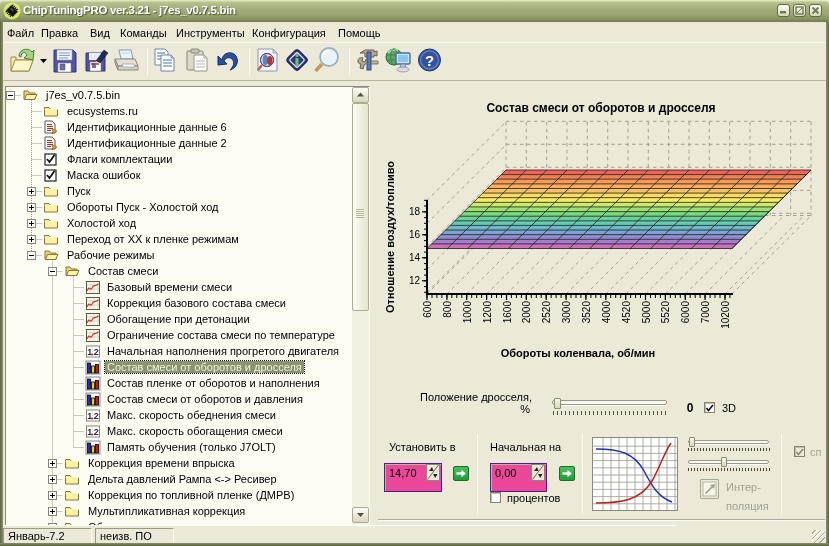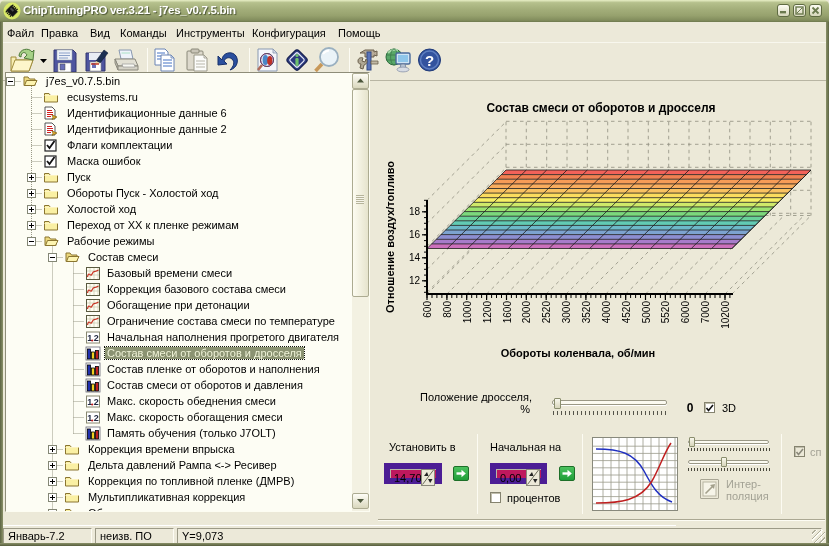--- a/index.html
+++ b/index.html
@@ -5,33 +5,33 @@
 body{position:relative;font-family:"Liberation Sans",sans-serif;background:#ece9d8;font-size:11px;color:#000}
 .abs{position:absolute}
 #titlebar{left:0;top:0;width:829px;height:22px;background:linear-gradient(#e8efc6 0%,#b5c08c 12%,#a2ad79 45%,#97a26e 70%,#828d5d 92%,#6d784e 100%);border-radius:5px 5px 0 0}
 #title-text{left:23px;top:4px;font-size:11.5px;font-weight:bold;color:#fff;text-shadow:1px 1px 1px #4a5433;letter-spacing:-0.3px}
 .winbtn{top:4px;width:13px;height:13px;border-radius:3px;border:1px solid #5f6b42;background:linear-gradient(#fdfdf4,#d6d6ba)}
 #menubar{left:3px;top:22px;width:823px;height:21px;background:#ece9d9;border-bottom:1px solid #f8f7ee}
 .menuitem{top:5px;font-size:11px}
 #toolbar{left:3px;top:43px;width:823px;height:38px;background:#ece9d9;border-bottom:1px solid #b8b5a3}
 .tbsep{top:5px;width:1px;height:28px;background:#c6c3b2;border-right:1px solid #fdfcf4}
 .tico{top:4px}
-#treepanel{left:5px;top:72px;width:365px;height:440px;background:#fdfdf4;border:1px solid #8e8d79;border-right-color:#fdfdf2;border-bottom-color:#fdfdf2;overflow:hidden}
+#treepanel{left:5px;top:86px;width:365px;height:440px;background:#fdfdf4;border:1px solid #8e8d79;border-right-color:#fdfdf2;border-bottom-color:#fdfdf2;overflow:hidden}
 .trow{position:absolute;left:0;height:16px;white-space:nowrap;font-size:11px}
 .tlabel{position:absolute;top:2px;padding:0 2px;line-height:12px}
 .sel{background:#8b9372;color:#eef2d6;outline:1px dotted #11130c}
 .ebox{position:absolute;width:9px;height:9px;background:#fff;border:1px solid #848775;font-size:0}
 .ebox i{position:absolute;left:1px;top:3px;width:5px;height:1px;background:#000}
 .ebox b{position:absolute;left:3px;top:1px;width:1px;height:5px;background:#000}
 .sbtn{left:0;width:17px;height:16px;background:linear-gradient(#fefdf6,#d9d7bd);border:1px solid #acab91;border-radius:2px}
 #rightpanel{left:371px;top:83px;width:454px;height:440px;background:#ece9d8}
 .vsep{width:1px;background:#b9b6a4;border-right:1px solid #fcfbf2}
 .lbl{position:absolute;font-size:11px;white-space:nowrap}
 .glbl{color:#a3a295}
-.spin{position:absolute;height:21px;background:#be185d;border:6px solid #4c1d95;box-shadow:inset 1px 1px 0 #b8b7a6}
+.spin{position:absolute;height:29px;background:#ec4899;border:1px solid #4c1d95;box-shadow:inset 1px 1px 0 #b8b7a6}
 .spin span{position:absolute;left:4px;top:3px;font-size:11px}
 .gbtn{position:absolute;width:16px;height:15px;border:1px solid #1d6f28;border-radius:2px;background:linear-gradient(#4cc15e,#1f9e38)}
 .cbox{position:absolute;width:11px;height:11px;background:#fff;border:1px solid #85836f;box-shadow:inset 1px 1px 0 #c0beac}
 .track{position:absolute;height:5px;background:#fbfaf1;border:1px solid #9a9886;border-radius:2px;box-shadow:0 1px 0 #fff}
 .thumb{position:absolute;width:7px;background:linear-gradient(#f8f7ec,#d8d6bc);border:1px solid #8a8e6e;border-radius:1px}
 .ticks{position:absolute;height:4px;background:repeating-linear-gradient(90deg,#55544a 0,#55544a 1px,transparent 1px,transparent 4px)}
 #statusbar{left:3px;top:525px;width:673px;height:19px;background:#ece9d9;border-top:1px solid #fff}
 .spanel{position:absolute;top:2px;height:16px;border:1px solid;border-color:#9c9a87 #fdfcf4 #fdfcf4 #9c9a87;font-size:11px;line-height:14px;padding-left:4px;background:#ece9d9}
 #brd-l{left:0;top:22px;width:3px;height:524px;background:linear-gradient(90deg,#5c6443,#8a9168)}
 #brd-r{left:826px;top:22px;width:3px;height:524px;background:linear-gradient(90deg,#8a9168,#5c6443)}
@@ -825,27 +825,26 @@
 <div class="ticks abs" style="left:688px;top:448px;width:82px;height:3px;background:repeating-linear-gradient(90deg,#4a493e 0,#4a493e 1px,transparent 1px,transparent 3px)"></div>
 <div class="track abs" style="left:688px;top:460px;width:81px;height:4px"></div>
 <div class="thumb abs" style="left:721px;top:457px;height:10px;width:6px"></div>
 <div class="ticks abs" style="left:688px;top:468px;width:82px;height:3px;background:repeating-linear-gradient(90deg,#4a493e 0,#4a493e 1px,transparent 1px,transparent 3px)"></div>
 <div class="abs" style="left:700px;top:479px;width:19px;height:20px;background:#ece9d8;border:1px solid #a9a695;border-radius:1px">
 <svg width="17" height="18" viewBox="0 0 17 18">
       <rect x="2" y="2" width="13" height="14" fill="#f6f4e8" stroke="#b8b5a2"></rect>
       <line x1="4.5" y1="13.5" x2="11.5" y2="6.5" stroke="#a3a08c" stroke-width="1.6"></line>
       <path d="M9,5 L14,4 L13,9 Z" fill="#a3a08c"></path>
     </svg></div>
-<div class="lbl glbl" style="left:726px;top:478px;line-height:12px">Интер-<br>поляция</div>
+<div class="lbl glbl" style="left:726px;top:478px;line-height:19px">Интер-<br>поляция</div>
 <div class="cbox abs" style="left:794px;top:446px;background:#ece9d8"><svg width="9" height="9" viewBox="0 0 9 9">
       <path d="M1.5,4 L3.5,6.5 L8,1" fill="none" stroke="#8a887a" stroke-width="1.6"></path>
     </svg></div>
 <div class="lbl glbl" style="left:810px;top:446px">сп</div>
 <div class="abs" style="left:378px;top:519px;width:447px;height:1px;background:#aba893"></div>
 <div class="abs" style="left:378px;top:520px;width:447px;height:1px;background:#fdfcf4"></div>
 <div id="statusbar" class="abs">
 <div class="spanel" style="left:0;width:89px">Январь-7.2</div>
 <div class="spanel" style="left:92px;width:79px">неизв. ПО</div>
-<div class="spanel" style="left:174px;width:645px">Y=9,073</div>
 </div>
 <div id="brd-l" class="abs"></div>
 <div id="brd-r" class="abs"></div>
 <div id="brd-b" class="abs"></div>
 <div id="grip" class="abs"></div>
 </body></html>

